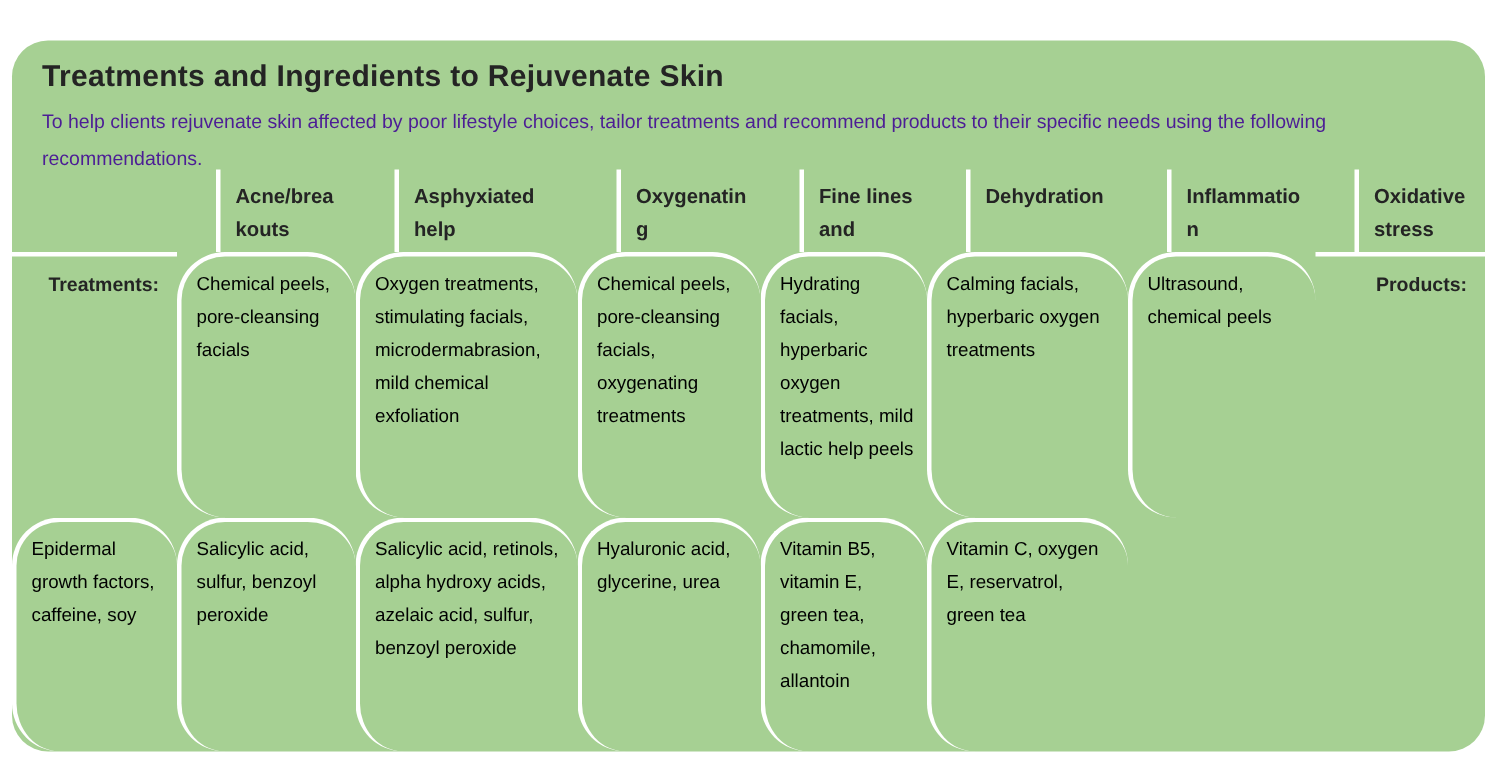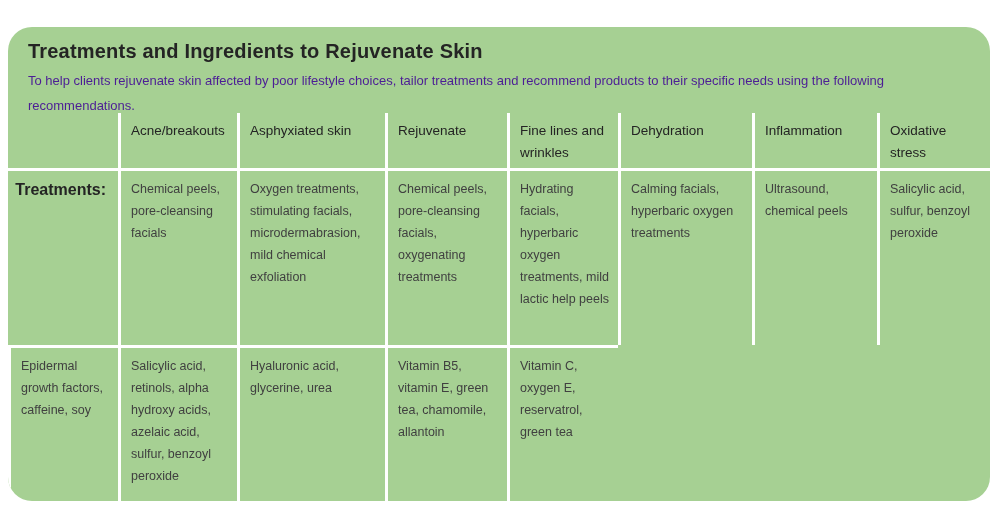--- a/index.html
+++ b/index.html
@@ -59,72 +59,75 @@
   }
   .cell.vdiv {
     border-left: 3px solid #ffffff;
   }
   .cell.hdiv {
     border-top: 3px solid #ffffff;
   }
   .head-cell {
     padding: 7px 8px 0 10px;
     font-size: 13.5px;
-    font-weight: normal;
+    font-weight: bold;
     color: #242424;
     line-height: 22px;
     overflow-wrap: break-word;
+    margin-left: 26px;
   }
   .label-cell {
     padding: 8px 12px 0 6px;
     text-align: right;
-    font-size: 16px;
+    font-size: 13px;
     font-weight: bold;
     color: #242424;
     line-height: 22px;
   }
   .data-cell {
     padding: 7px 9px 0 10px;
     font-size: 12.5px;
-    color: #404040;
+    color: #000000;
     line-height: 22px;
+    border-radius: 32px;
   }
 </style>
 </head>
 <body>
 
 <div class="page">
   <div class="card">
 
     <div class="card-head">
       <div class="title">Treatments and Ingredients to Rejuvenate Skin</div>
       <div class="intro">To help clients rejuvenate skin affected by poor lifestyle choices, tailor treatments and recommend products to their specific needs using the following recommendations.</div>
     </div>
 
     <div class="grid">
 
       <div class="cell head-cell"></div>
       <div class="cell vdiv head-cell">Acne/breakouts</div>
-      <div class="cell vdiv head-cell">Asphyxiated skin</div>
-      <div class="cell vdiv head-cell">Rejuvenate</div>
+      <div class="cell vdiv head-cell">Asphyxiated help</div>
+      <div class="cell vdiv head-cell">Oxygenating</div>
       <div class="cell vdiv head-cell">Fine lines and wrinkles</div>
       <div class="cell vdiv head-cell">Dehydration</div>
       <div class="cell vdiv head-cell">Inflammation</div>
       <div class="cell vdiv head-cell">Oxidative stress</div>
 
       <div class="cell hdiv label-cell">Treatments:</div>
       <div class="cell hdiv vdiv data-cell">Chemical peels, pore-cleansing facials</div>
       <div class="cell hdiv vdiv data-cell">Oxygen treatments, stimulating facials, microdermabrasion, mild chemical exfoliation</div>
       <div class="cell hdiv vdiv data-cell">Chemical peels, pore-cleansing facials, oxygenating treatments</div>
       <div class="cell hdiv vdiv data-cell">Hydrating facials, hyperbaric oxygen treatments, mild lactic help peels</div>
       <div class="cell hdiv vdiv data-cell">Calming facials, hyperbaric oxygen treatments</div>
       <div class="cell hdiv vdiv data-cell">Ultrasound, chemical peels</div>
 
+      <div class="cell hdiv label-cell">Products:</div>
+      <div class="cell hdiv vdiv data-cell">Epidermal growth factors, caffeine, soy</div>
       <div class="cell hdiv vdiv data-cell">Salicylic acid, sulfur, benzoyl peroxide</div>
-      <div class="cell hdiv vdiv data-cell">Epidermal growth factors, caffeine, soy</div>
       <div class="cell hdiv vdiv data-cell">Salicylic acid, retinols, alpha hydroxy acids, azelaic acid, sulfur, benzoyl peroxide</div>
       <div class="cell hdiv vdiv data-cell">Hyaluronic acid, glycerine, urea</div>
       <div class="cell hdiv vdiv data-cell">Vitamin B5, vitamin E, green tea, chamomile, allantoin</div>
       <div class="cell hdiv vdiv data-cell">Vitamin C, oxygen E, reservatrol, green tea</div>
     </div>
 
   </div>
 </div>
 
 </body></html>

